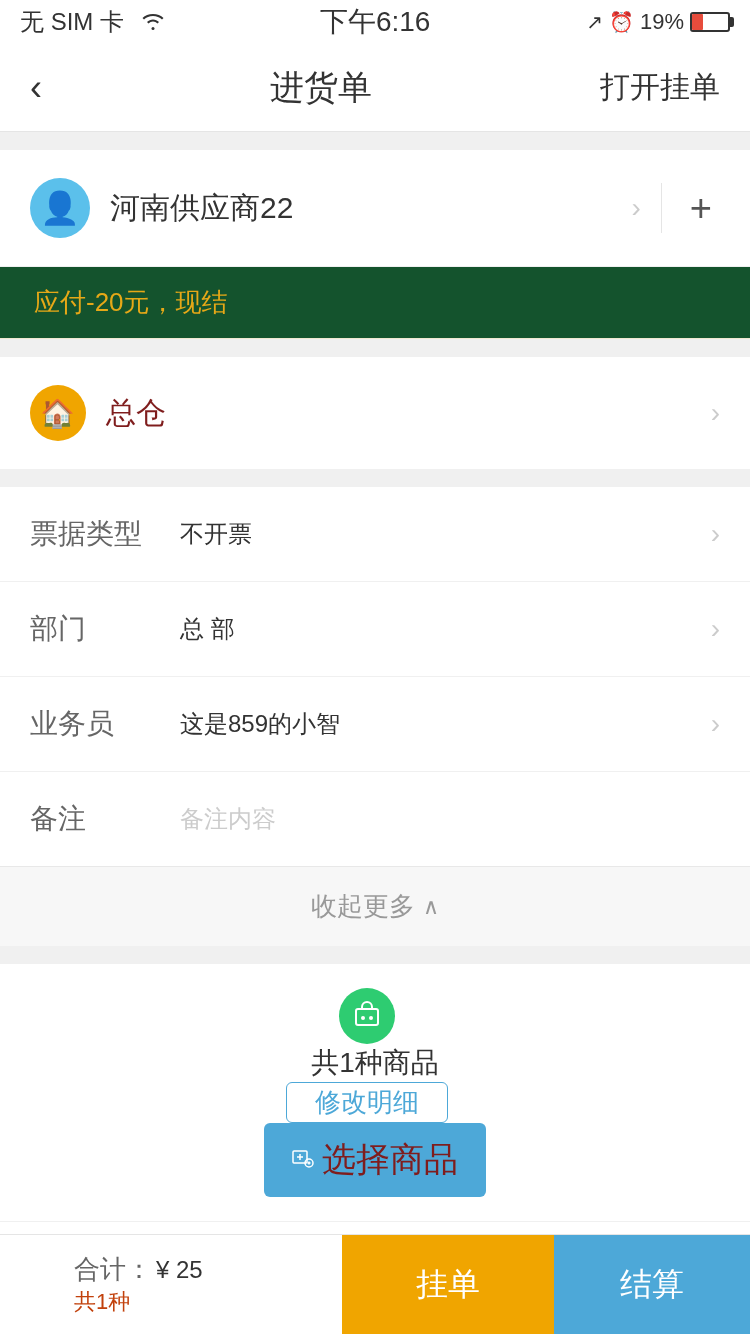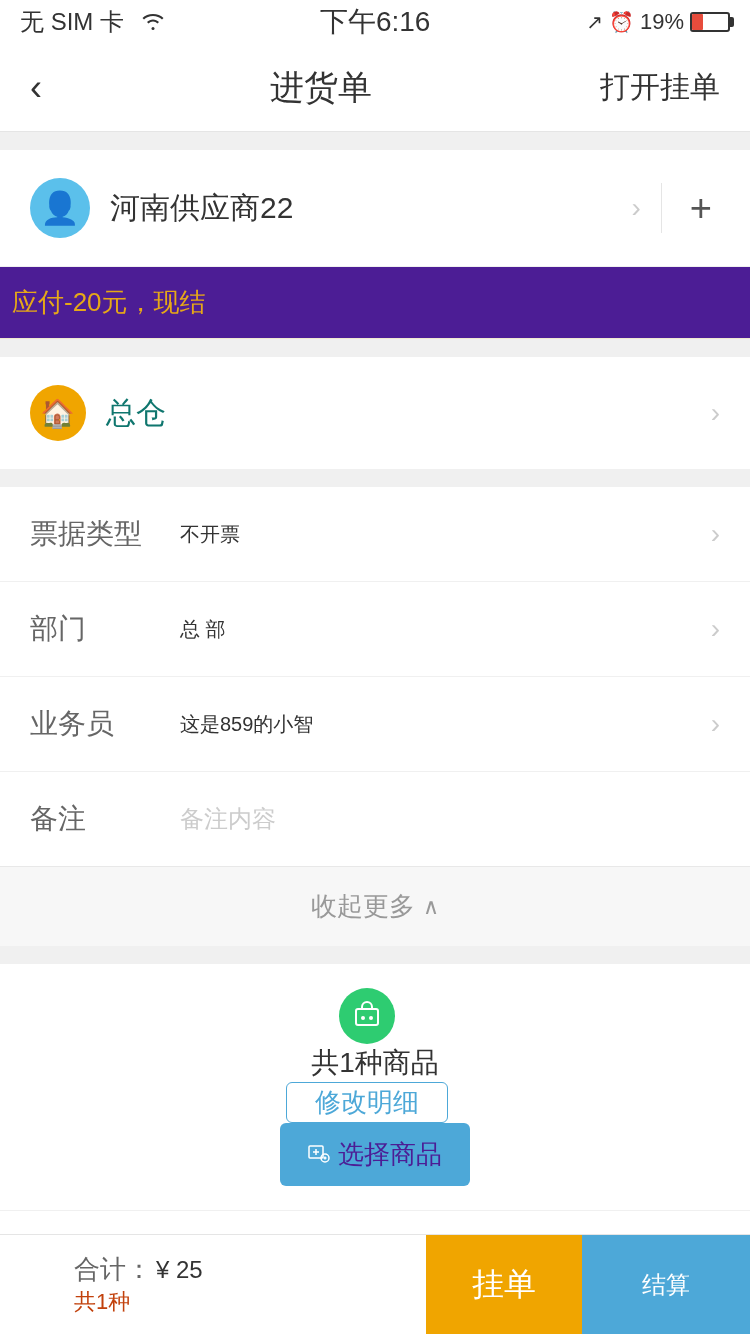--- a/index.html
+++ b/index.html
@@ -148,22 +148,22 @@
     }
     .add-btn {
       font-size: 38px;
       color: #555;
       cursor: pointer;
       padding: 0 8px;
     }
 
     
     .notice-banner {
-      background: #4c1d95;
-      padding: 18px 12px;
+      background: #14532d;
+      padding: 18px 34px;
       font-size: 26px;
       color: #e6a817;
       border-bottom: 1px solid #f0e8d0;
     }
 
     
     .warehouse-row {
       display: flex;
       align-items: center;
       padding: 28px 30px;
@@ -179,21 +179,21 @@
       margin-right: 20px;
       flex-shrink: 0;
     }
     .warehouse-icon {
       color: #fff;
       font-size: 28px;
     }
     .warehouse-name {
       flex: 1;
       font-size: 30px;
-      color: #0f766e;
+      color: #7f1d1d;
     }
 
     
     .form-section {
       background: #fff;
       margin-top: 0;
     }
     .form-row {
       display: flex;
       align-items: center;
@@ -202,21 +202,21 @@
       min-height: 88px;
     }
     .form-label {
       font-size: 28px;
       color: #666;
       width: 130px;
       flex-shrink: 0;
     }
     .form-value {
       flex: 1;
-      font-size: 20px;
+      font-size: 24px;
       color: #333;
       padding-left: 20px;
     }
     .form-placeholder {
       flex: 1;
       font-size: 24px;
       color: #ccc;
       padding-left: 20px;
     }
 
@@ -272,24 +272,24 @@
       color: #4da8d8;
       background: #fff;
       padding: 2px 28px;
       border-radius: 6px;
       font-size: 26px;
       cursor: pointer;
       margin-right: 16px;
     }
     .btn-select {
       background: #4da8d8;
-      color: #4c1d95;
+      color: #7f1d1d;
       padding: 14px 28px;
       border-radius: 6px;
-      font-size: 26px;
+      font-size: 34px;
       cursor: pointer;
       display: flex;
       align-items: center;
       gap: 8px;
       border: none;
     }
     .btn-select-icon {
       font-size: 24px;
     }
 
@@ -365,36 +365,36 @@
     .footer-total-amount {
       font-size: 24px;
       color: #333;
       font-weight: 500;
     }
     .footer-total-sub {
       font-size: 22px;
       color: #c2410c;
     }
     .footer-btn-hold {
-      width: 156px;
+      width: 212px;
       background: #f0a500;
       display: flex;
       align-items: center;
       justify-content: center;
       font-size: 32px;
       color: #fff;
       cursor: pointer;
     }
     .footer-btn-settle {
-      width: 168px;
+      width: 196px;
       background: #4da8d8;
       display: flex;
       align-items: center;
       justify-content: center;
-      font-size: 24px;
+      font-size: 32px;
       color: #fff;
       cursor: pointer;
     }
 
     
     .bottom-spacer {
       height: 100px;
     }
   </style>
 </head>

